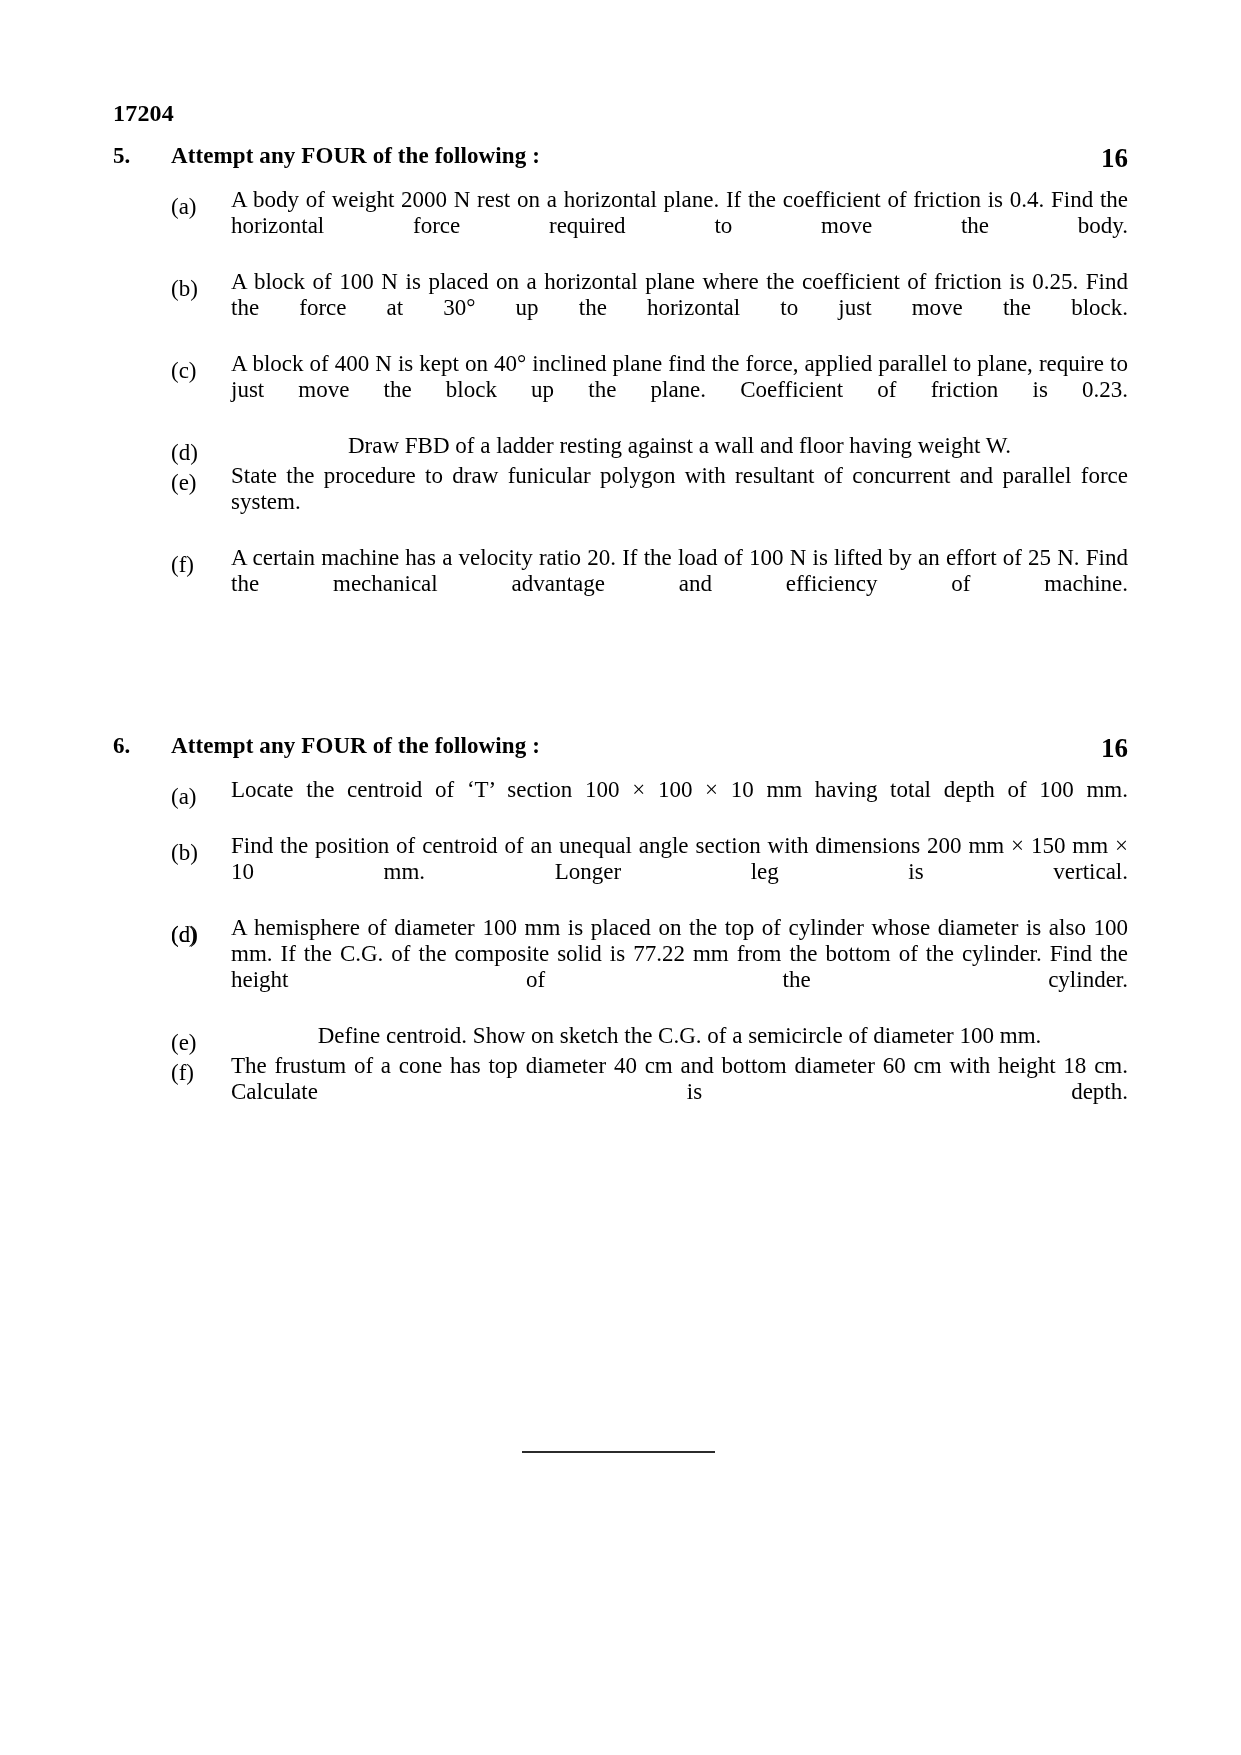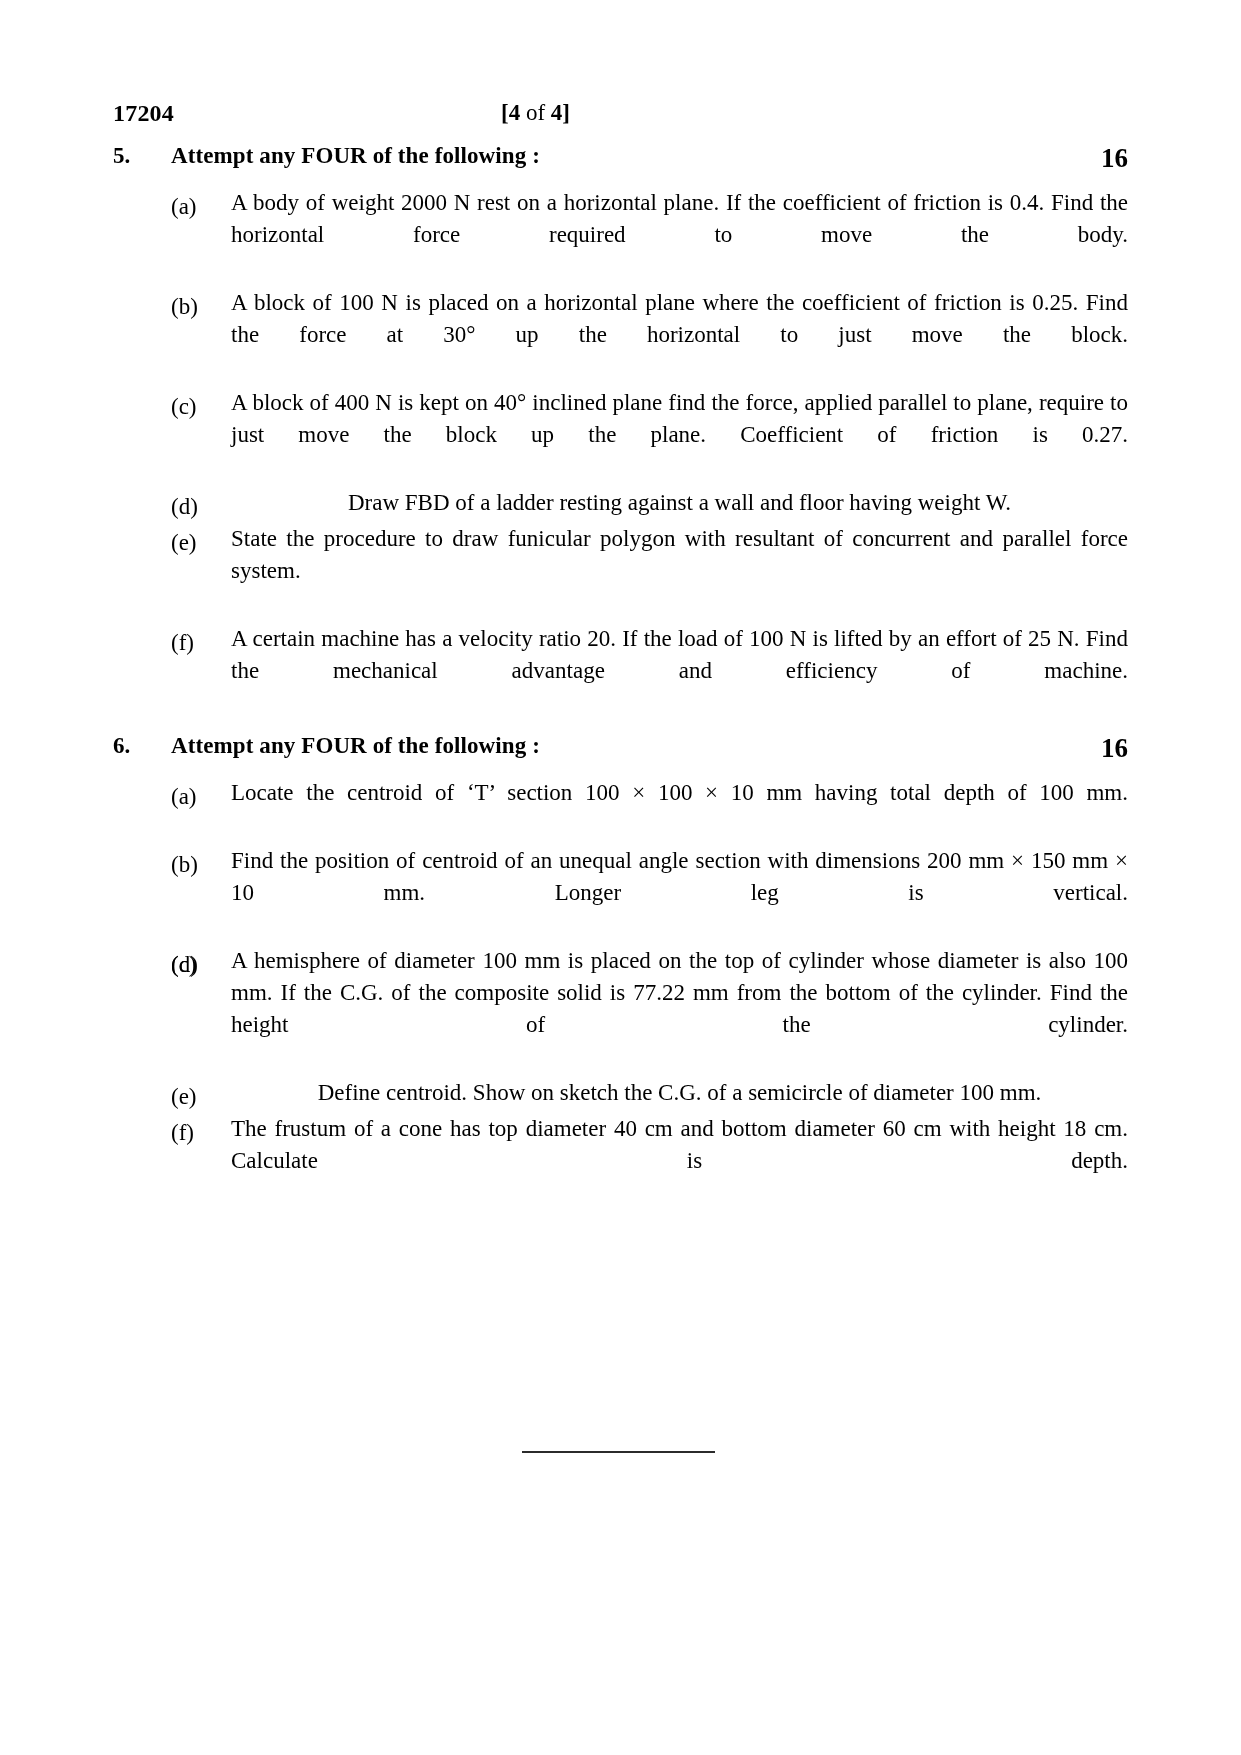--- a/index.html
+++ b/index.html
@@ -91,21 +91,21 @@
   }
   .item .label {
     position: absolute;
     left: 58px;
     top: 0;
     font-size: 23px;
     line-height: 39px;
   }
   .item .text {
     font-size: 23px;
-    line-height: 32px;
+    line-height: 26px;
     text-align: justify;
     text-justify: inter-word;
     hyphens: none;
   }
   
   .item .text::after {
     content: "";
     display: inline-block;
     width: 100%;
   }
@@ -122,43 +122,40 @@
     border-top: 2px solid #2b2b2b;
   }
 </style>
 </head>
 <body>
 
 <div class="page">
 
   <div class="header">
     <span class="code">17204</span>
-    <div class="pageno">
-      <b>[4</b><span> of </span><b>4]</b>
-    </div>
   </div>
 
   <div class="qblock" id="q5-block">
     <div class="qhead">
       <span class="qnum">5.</span>
       <span class="qtitle">Attempt any FOUR of the following :</span>
       <span class="qmarks">16</span>
     </div>
     <div class="items">
       <div class="item">
         <span class="label">(a)</span>
         <div class="text">A body of weight 2000 N rest on a horizontal plane. If the coefficient of friction is 0.4. Find the horizontal force required to move the body.</div>
       </div>
       <div class="item">
         <span class="label">(b)</span>
         <div class="text">A block of 100 N is placed on a horizontal plane where the coefficient of friction is 0.25. Find the force at 30° up the horizontal to just move the block.</div>
       </div>
       <div class="item">
         <span class="label">(c)</span>
-        <div class="text">A block of 400 N is kept on 40° inclined plane find the force, applied parallel to plane, require to just move the block up the plane. Coefficient of friction is 0.27.</div>
+        <div class="text">A block of 400 N is kept on 40° inclined plane find the force, applied parallel to plane, require to just move the block up the plane. Coefficient of friction is 0.23.</div>
       </div>
       <div class="item nojustify">
         <span class="label">(d)</span>
         <div class="text">Draw FBD of a ladder resting against a wall and floor having weight W.</div>
       </div>
       <div class="item">
         <span class="label">(e)</span>
         <div class="text">State the procedure to draw funicular polygon with resultant of concurrent and parallel force system.</div>
       </div>
       <div class="item">

